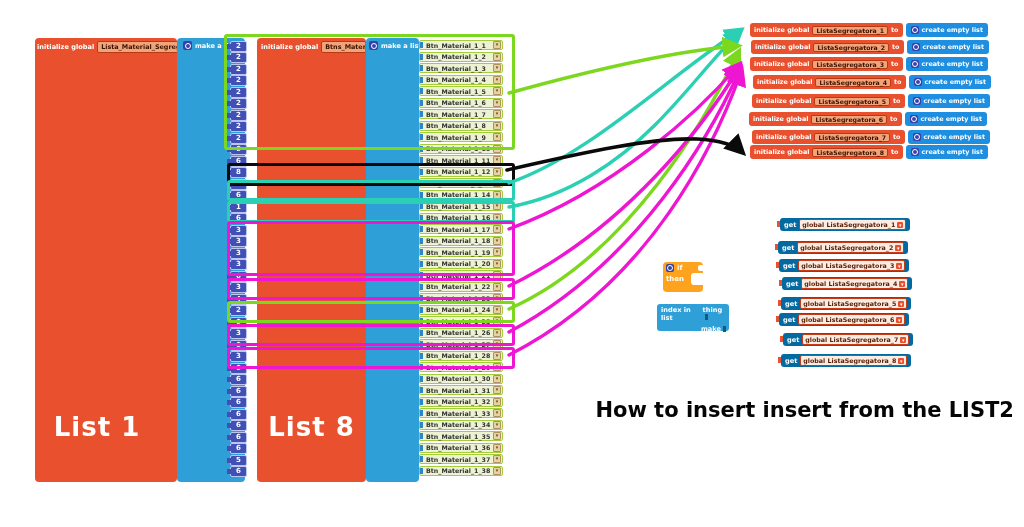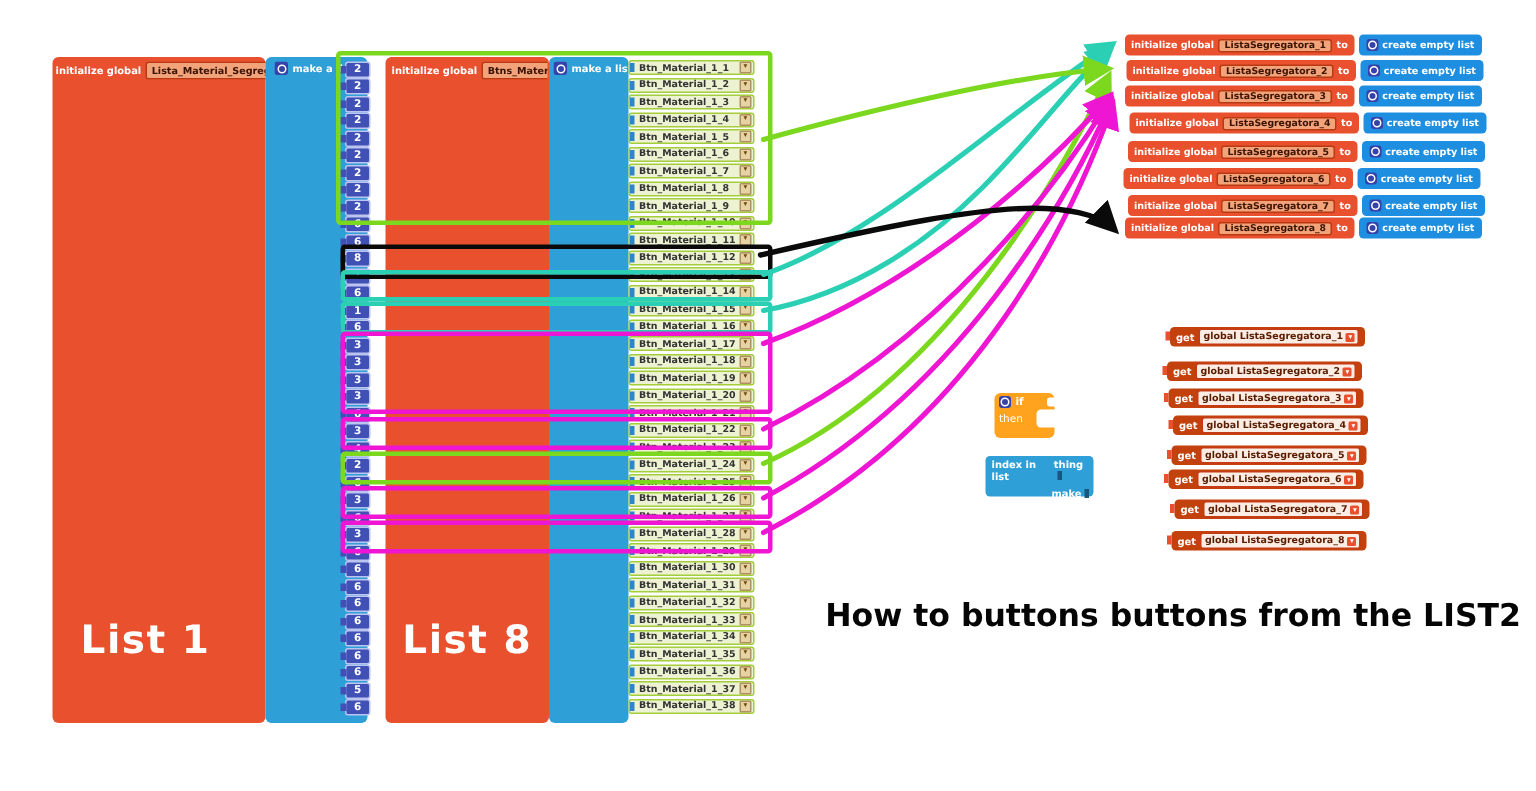--- a/index.html
+++ b/index.html
@@ -43,36 +43,36 @@
                gap:3px;padding:0 4px;color:#fff;font-size:6.4px;font-weight:bold;
                white-space:nowrap;}
   .init-orange .chip{font-size:6.2px;padding:0 3px;}
   .init-blue{background:#1E8FE0;border-radius:3px;margin-left:3px;display:flex;
              align-items:center;gap:3px;padding:0 5px;color:#fff;font-size:6.4px;
              font-weight:bold;white-space:nowrap;}
   .init-blue .mut{width:8px;height:8px;}
 
   
   .get-row{position:absolute;display:flex;align-items:center;height:13px;
-           background:#c2410c;border-radius:3px;padding:0 4px;gap:3px;z-index:3;}
+           background:#0369a1;border-radius:3px;padding:0 4px;gap:3px;z-index:3;}
   .get-row::before{content:"";position:absolute;left:-3px;top:3px;width:3px;height:6px;
                    background:#E8502E;}
   .get-row .g{color:#fff;font-size:6.6px;font-weight:bold;}
   .get-chip{background:#FBEDE3;border:1px solid #C63A15;border-radius:2px;color:#5A1C00;
             font-size:6.3px;font-weight:bold;display:flex;align-items:center;gap:2px;
             padding:0 2px;height:9px;white-space:nowrap;}
   .get-chip .dd{width:6px;height:6px;background:#E8502E;border-radius:1px;color:#fff;
                 font-size:5px;line-height:6px;text-align:center;}
 
   
   #if-block{left:663px;top:262px;width:40px;height:30px;background:#FFA21E;
             border-radius:4px;z-index:3;}
   #if-block .r1{display:flex;align-items:center;gap:3px;padding:2px 0 0 3px;color:#fff;
                 font-size:7px;font-weight:bold;}
-  #if-block .r2{padding:3px 0 0 3px;color:#fff;font-size:7px;font-weight:normal;}
+  #if-block .r2{padding:3px 0 0 3px;color:#fff;font-size:7px;font-weight:bold;}
   #if-block .cut{position:absolute;right:-1px;top:11px;width:13px;height:12px;
                  background:#fff;border-radius:3px 0 0 3px;}
   #if-block .notch{position:absolute;right:-1px;top:3px;width:6px;height:6px;
                  background:#fff;border-radius:2px 0 0 2px;}
 
   
   #index-block{left:657px;top:304px;width:72px;height:27px;background:#2F9FD8;
                border-radius:3px;z-index:3;color:#fff;font-size:6.6px;font-weight:bold;}
   #index-block .r1{display:flex;justify-content:space-between;align-items:center;
                    padding:2px 3px 0 4px;}
@@ -535,15 +535,15 @@
       <path d="M 509 93 C 585 72, 675 51, 736 46" fill="none" stroke="#7CD81E" stroke-width="3.4" stroke-linecap="round" marker-end="url(#mk-highlight_green)"></path>
       <path d="M 509 309 C 630 255, 708 115, 738 53" fill="none" stroke="#7CD81E" stroke-width="3.4" stroke-linecap="round" marker-end="url(#mk-highlight_green)"></path>
       <path d="M 509 229 C 615 190, 700 110, 738 66" fill="none" stroke="#EE16D2" stroke-width="3.4" stroke-linecap="round" marker-end="url(#mk-highlight_magenta)"></path>
       <path d="M 509 286 C 628 228, 706 122, 739 68" fill="none" stroke="#EE16D2" stroke-width="3.4" stroke-linecap="round" marker-end="url(#mk-highlight_magenta)"></path>
       <path d="M 509 332 C 640 262, 712 132, 740 70" fill="none" stroke="#EE16D2" stroke-width="3.4" stroke-linecap="round" marker-end="url(#mk-highlight_magenta)"></path>
       <path d="M 509 355 C 652 282, 716 142, 741 72" fill="none" stroke="#EE16D2" stroke-width="3.4" stroke-linecap="round" marker-end="url(#mk-highlight_magenta)"></path>
       <path d="M 507 170 C 585 152, 655 137, 697 139 C 720 140, 736 146, 741 151" fill="none" stroke="#0A0A0A" stroke-width="3.6" stroke-linecap="round" marker-end="url(#mk-highlight_black)"></path>
     </svg>
 
   <div id="question">
-    <div>How to buttons buttons from the LIST2</div>
+    <div>How to insert insert from the LIST2</div>
   </div>
 </div>
 
 </body></html>

